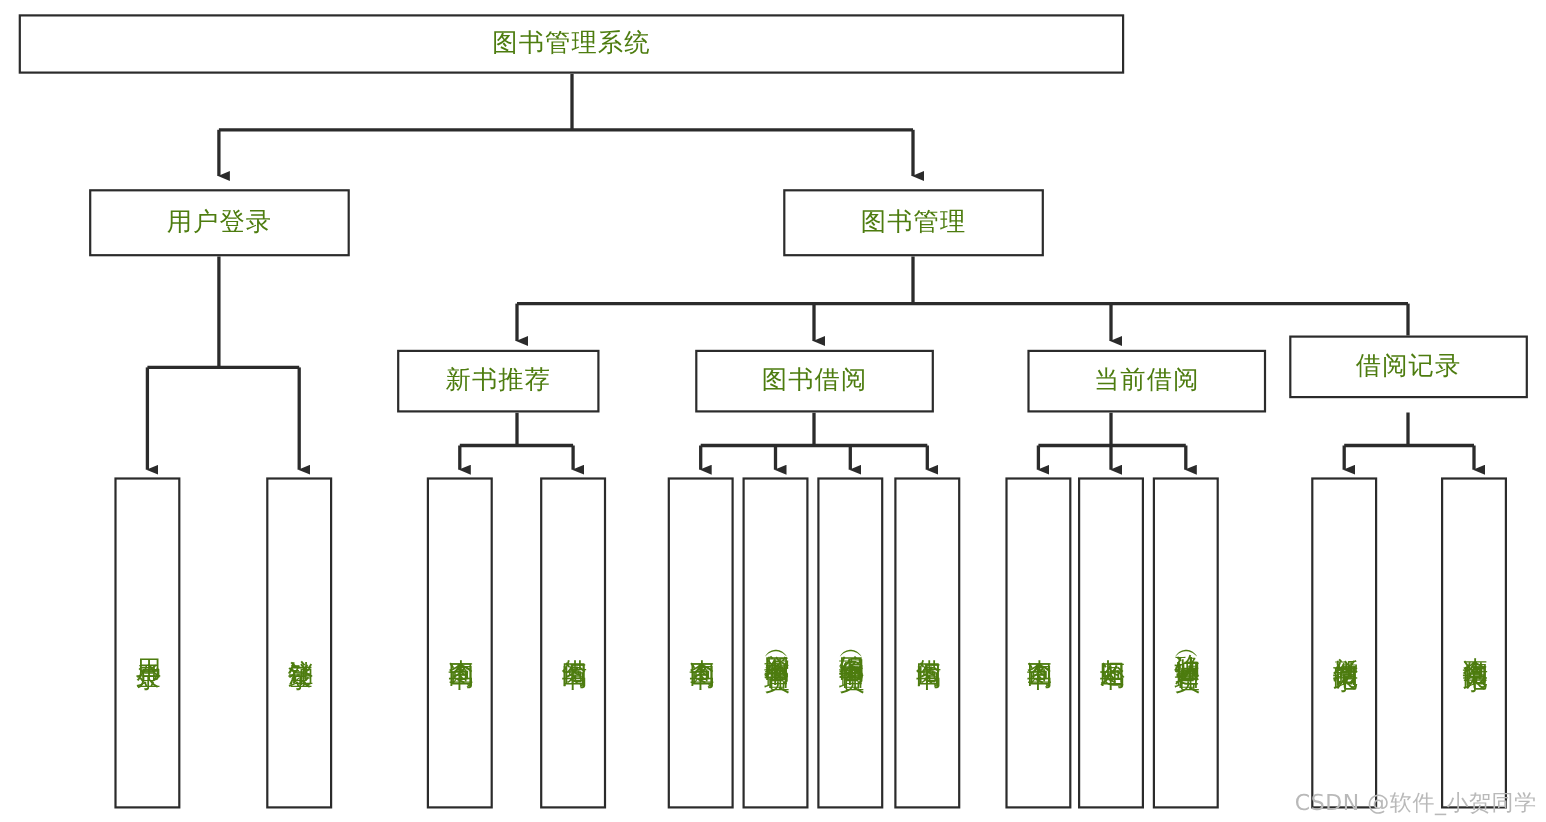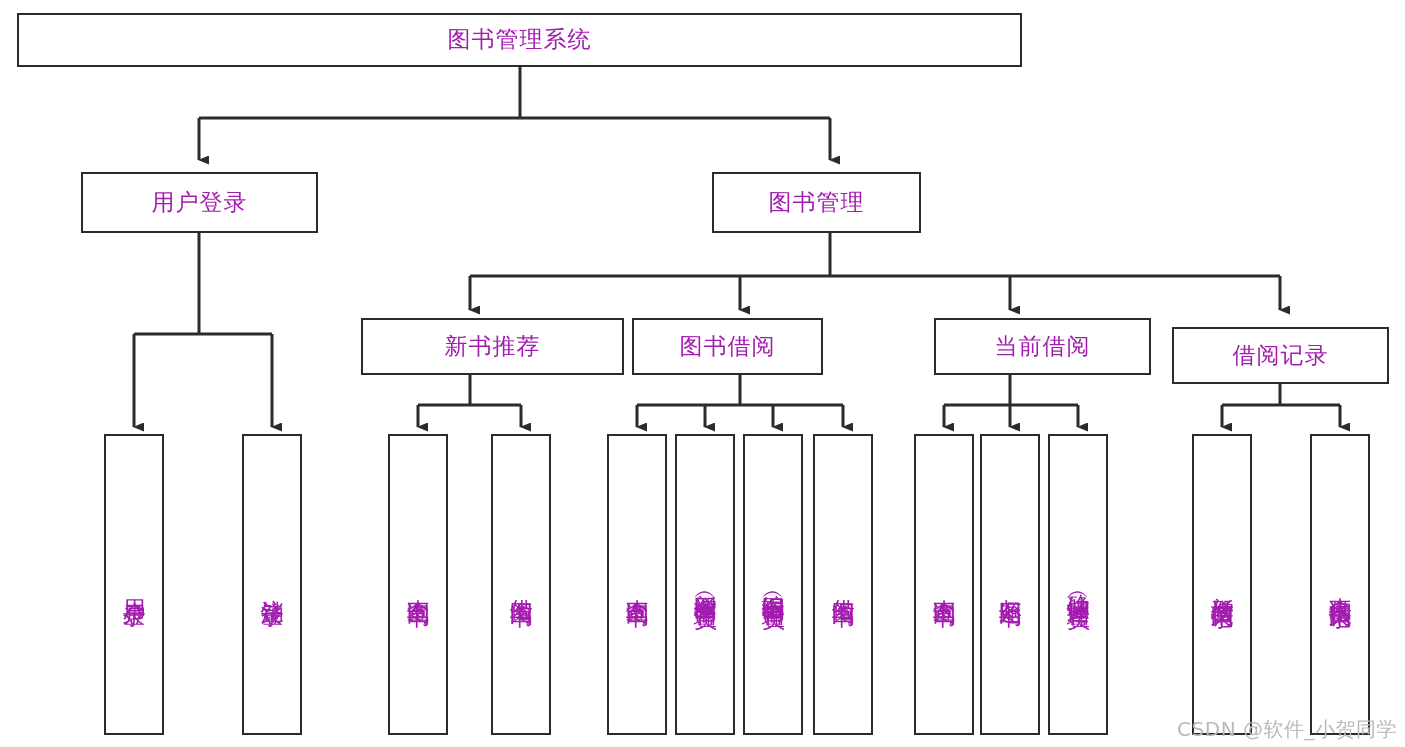--- a/index.html
+++ b/index.html
@@ -26,21 +26,21 @@
     pointer-events: none;
   }
   .node {
     position: absolute;
     box-sizing: border-box;
     border: 2px solid #2b2b2b;
     background: #ffffff;
     display: flex;
     align-items: center;
     justify-content: center;
-    color: #a21caf;
+    color: #4d7c0f;
   }
   .node.horiz {
     font-size: 23px;
     letter-spacing: 1px;
     line-height: 1.2;
   }
   .node.vert {
     writing-mode: vertical-rl;
     text-orientation: upright;
     font-size: 23px;
@@ -119,34 +119,34 @@
     </g>
   </svg>
 
   <div class="node horiz" style="left:17px; top:13px; width:1005px; height:54px;">
     <span>图书管理系统</span>
   </div>
 
   <div class="node horiz" style="left:81px; top:172px; width:237px; height:61px;">
     <span>用户登录</span>
   </div>
-  <div class="node horiz" style="left:712px; top:172px; width:209px; height:61px;">
+  <div class="node horiz" style="left:712px; top:172px; width:237px; height:61px;">
     <span>图书管理</span>
   </div>
 
-  <div class="node horiz" style="left:361px; top:318px; width:263px; height:57px;">
+  <div class="node horiz" style="left:361px; top:318px; width:184px; height:57px;">
     <span>新书推荐</span>
   </div>
-  <div class="node horiz" style="left:632px; top:318px; width:191px; height:57px;">
+  <div class="node horiz" style="left:632px; top:318px; width:217px; height:57px;">
     <span>图书借阅</span>
   </div>
   <div class="node horiz" style="left:902px; top:318px; width:217px; height:57px;margin-left:32px;">
     <span>当前借阅</span>
   </div>
-  <div class="node horiz" style="left:1172px; top:327px; width:217px; height:57px;">
+  <div class="node horiz" style="left:1172px; top:305px; width:217px; height:57px;">
     <span>借阅记录</span>
   </div>
 
   <div class="node vert" style="left:104px; top:434px; width:60px; height:301px;">
     <span class="vlabel">用户登录</span>
   </div>
   <div class="node vert" style="left:242px; top:434px; width:60px; height:301px;">
     <span class="vlabel">注销登录</span>
   </div>
 

